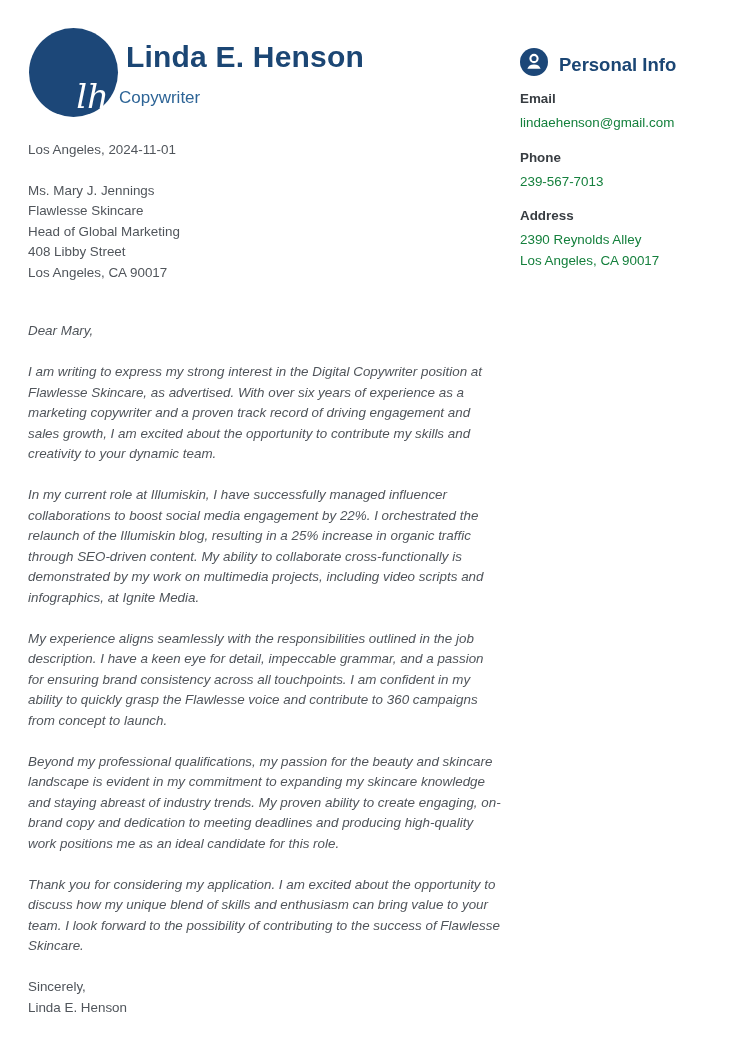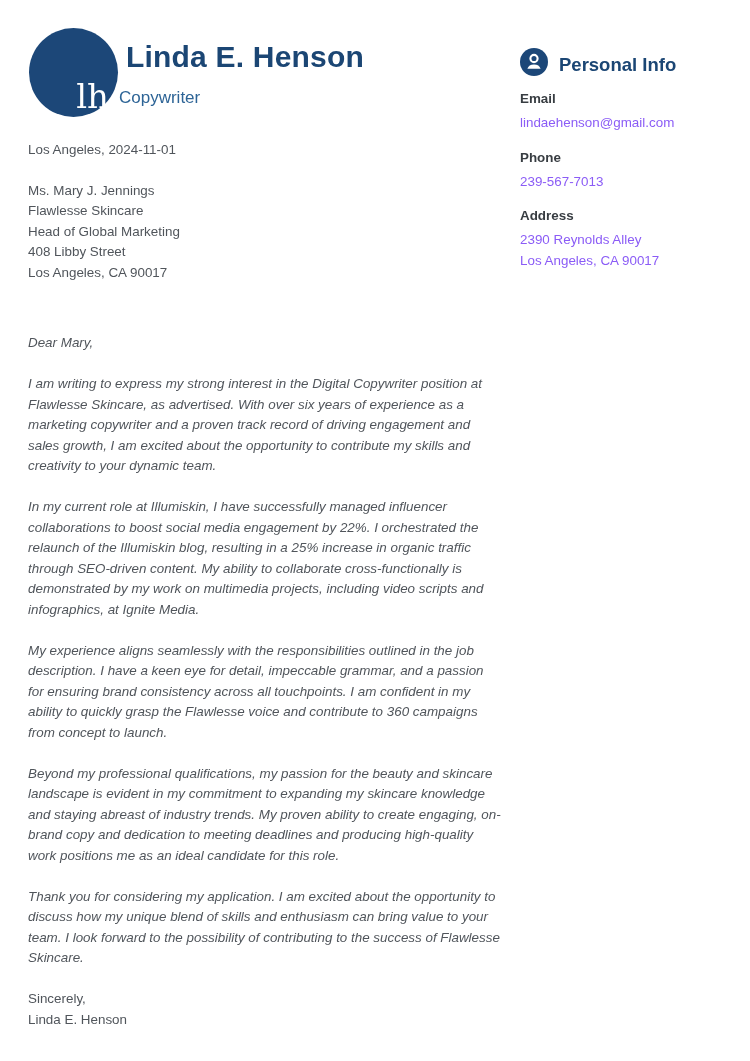--- a/index.html
+++ b/index.html
@@ -19,20 +19,21 @@
     left: 29px; top: 28px;
     width: 89px; height: 89px;
     border-radius: 50%;
     background: #1c4778;
   }
   .avatar .initials {
     position: absolute;
     right: 9px; bottom: 4px;
     color: #ffffff;
     font-family: "DejaVu Serif", serif;
+    font-style: italic;
     font-size: 34px;
     line-height: 1;
   }
   .person-name {
     position: absolute;
     left: 126px; top: 40px;
     font-size: 30px;
     font-weight: bold;
     color: #1b4674;
     letter-spacing: 0.2px;
@@ -47,21 +48,21 @@
   
   .letter {
     position: absolute;
     left: 28px; top: 140px;
     width: 473px;
     font-size: 13.4px;
     line-height: 20.5px;
     color: #50555b;
   }
   .letter .date-line { margin-bottom: 20px; }
-  .letter .recipient { margin-bottom: 50px; }
+  .letter .recipient { margin-bottom: 38px; }
   .letter .recipient div { line-height: 20.5px; }
   .letter p { margin: 0 0 20.5px; font-style: italic; }
   .letter .signature-block { margin-top: 0; }
   .letter .signature-block div { line-height: 20.5px; }
 
   
   .sidebar {
     position: absolute;
     left: 520px; top: 30px;
     width: 212px;
@@ -81,21 +82,21 @@
   .icon-circle { width: 28px; height: 28px; display: block; }
   .info-section { margin-bottom: 16px; }
   .info-label {
     font-size: 13.4px;
     font-weight: bold;
     color: #383d42;
     margin-bottom: 7px;
   }
   .info-value {
     font-size: 13.4px;
-    color: #8b5cf6;
+    color: #15803d;
     line-height: 20.5px;
   }
 </style>
 </head>
 <body>
 
 <div class="page">
 
   <div class="avatar">
     <span class="initials">lh</span>

